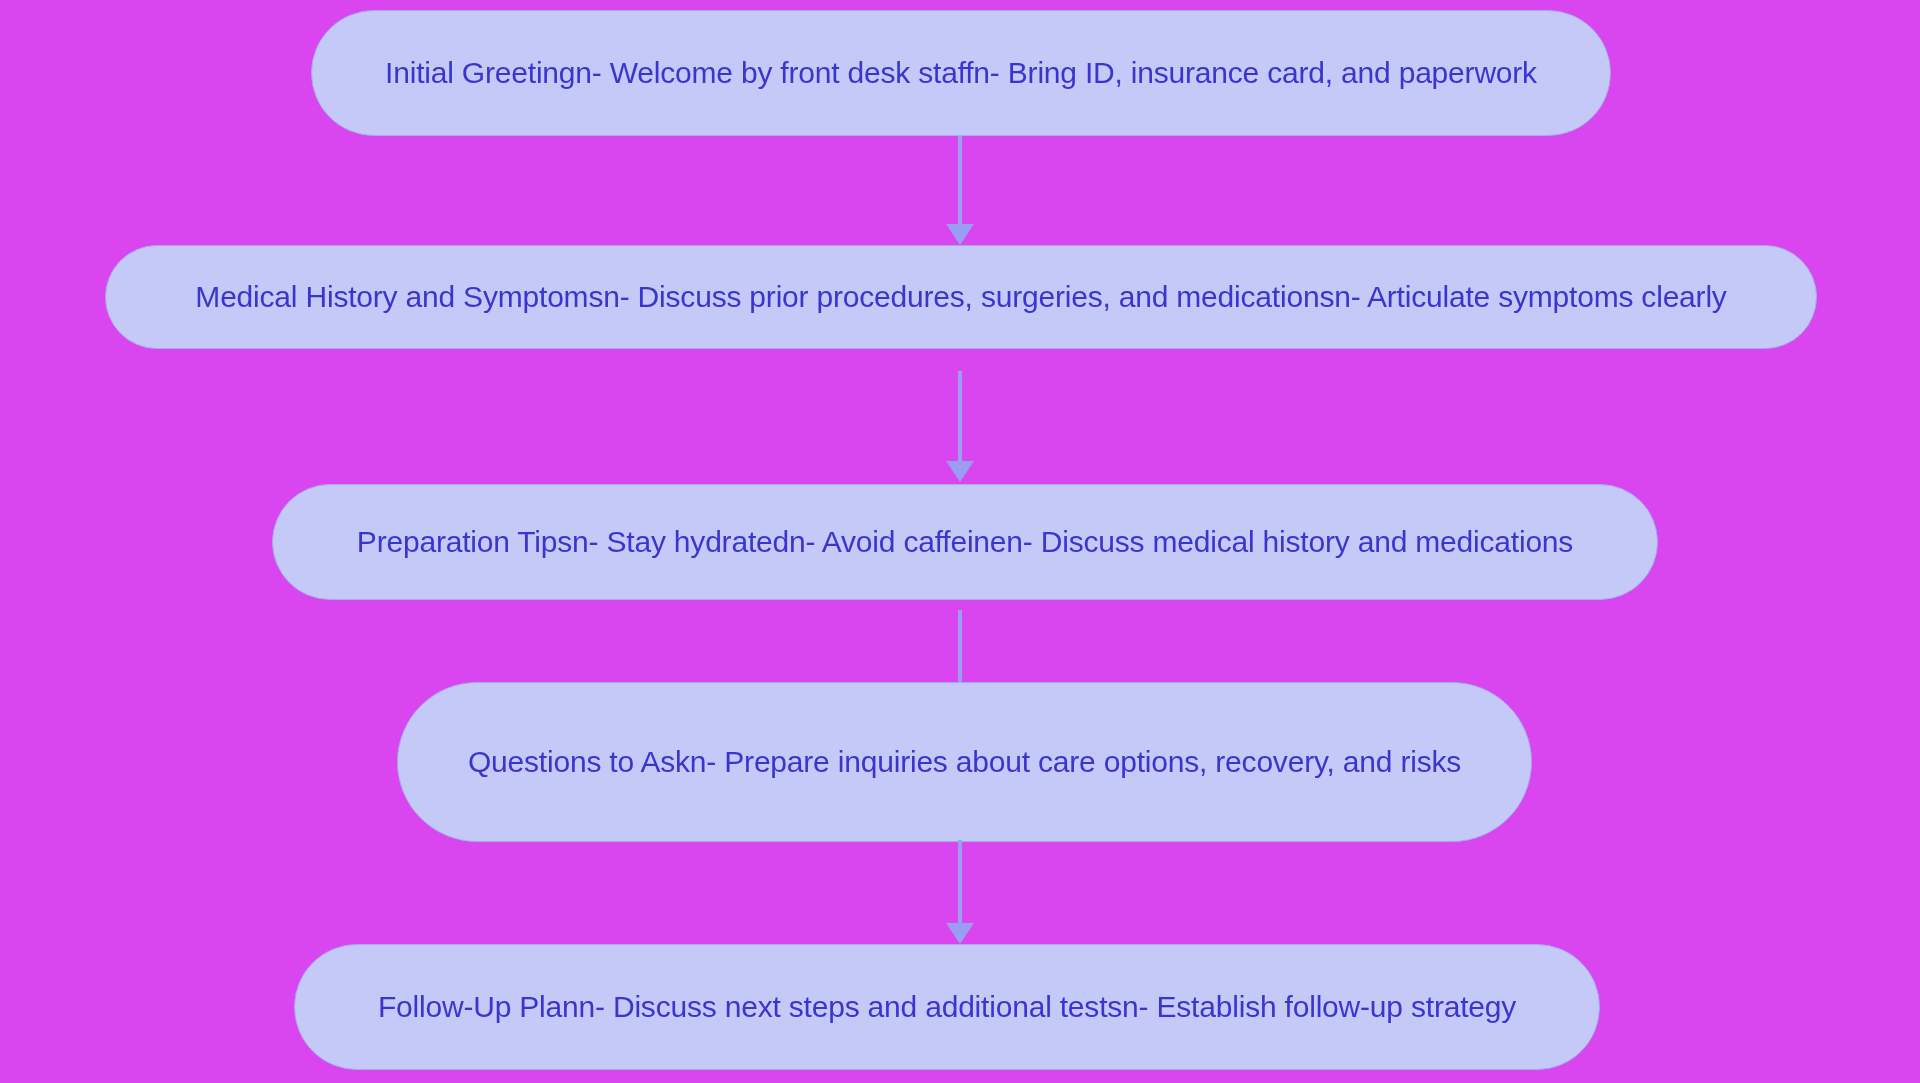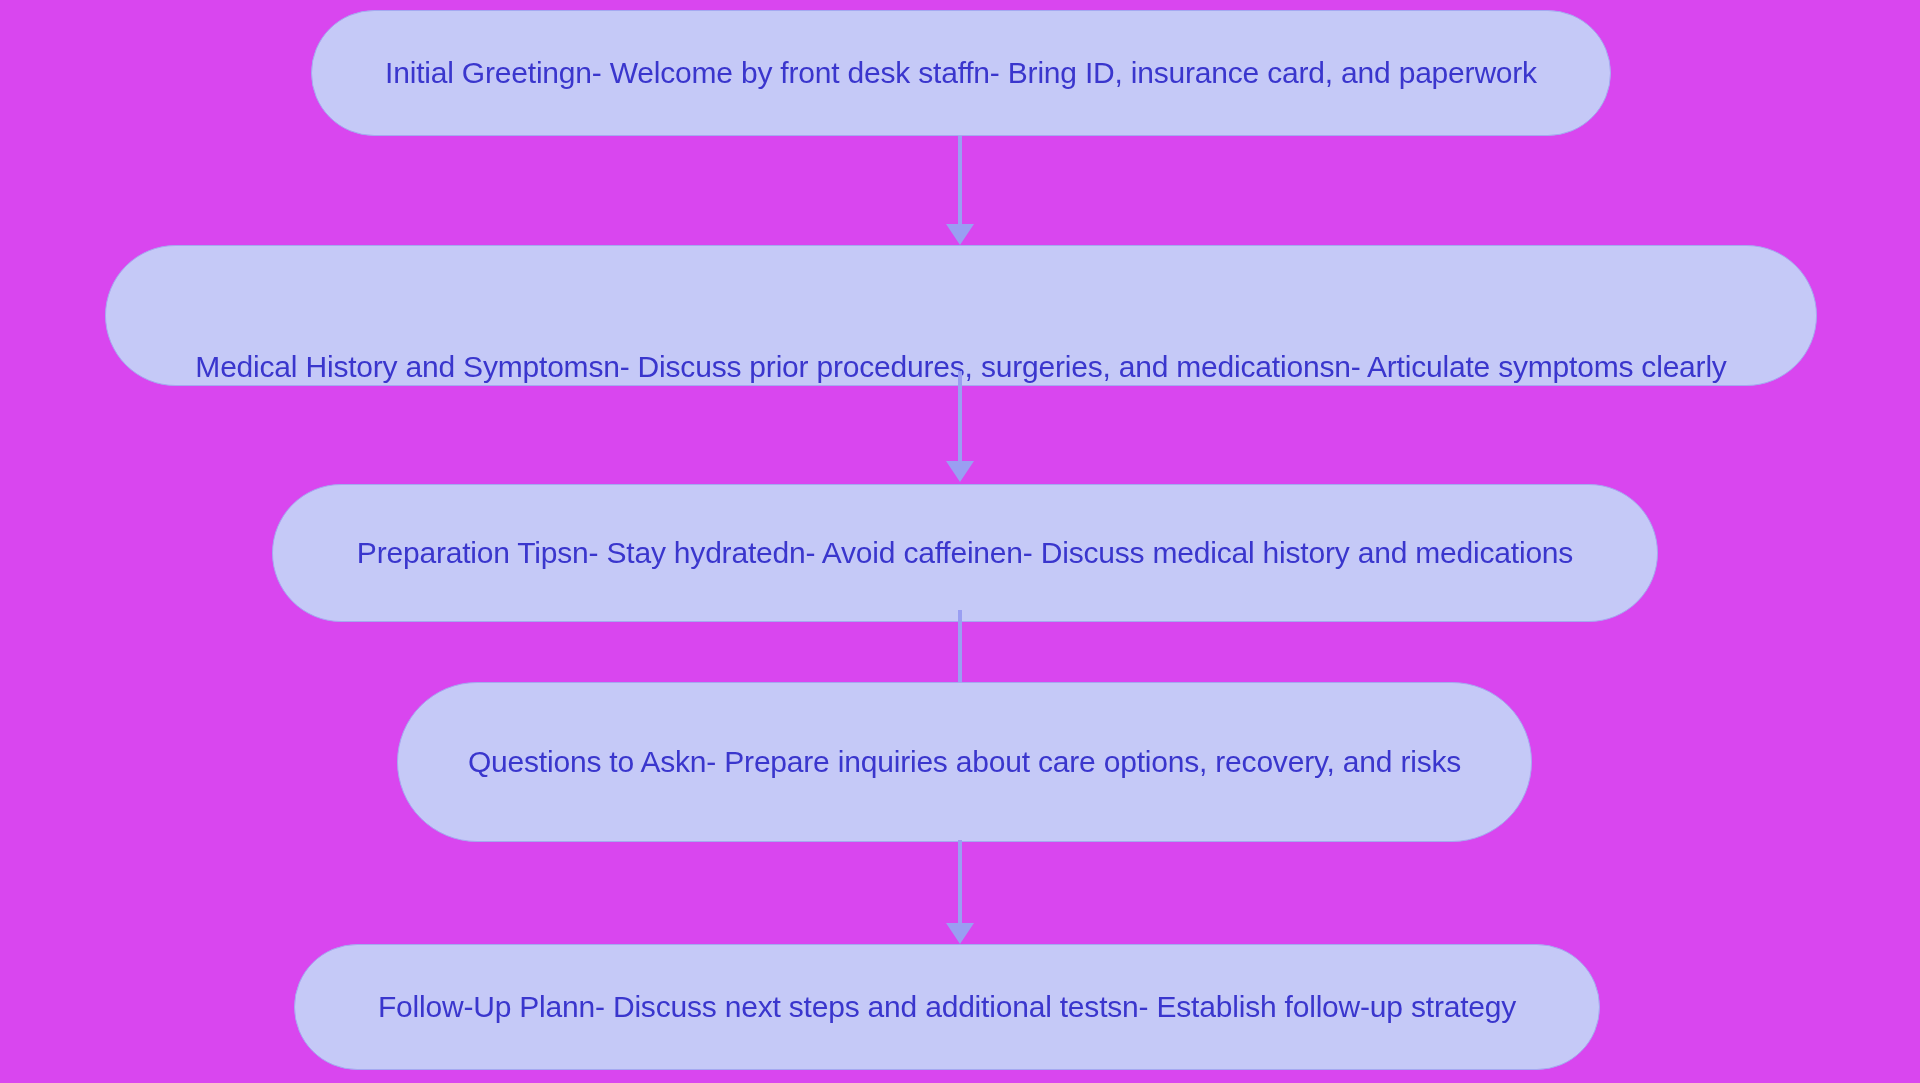--- a/index.html
+++ b/index.html
@@ -61,32 +61,32 @@
     <span class="node-label">Initial Greetingn- Welcome by front desk staffn- Bring ID, insurance card, and paperwork</span>
   </div>
 
   <div class="connector" style="left:960px; top:136px;">
     <svg width="60" height="110" viewBox="0 0 60 110" aria-hidden="true">
       <line x1="30" y1="0" x2="30" y2="92" stroke="#9a9ef2" stroke-width="4"></line>
       <polygon points="30,109 16,88 44,88" fill="#9a9ef2"></polygon>
     </svg>
   </div>
 
-  <div class="node" style="left:105px; top:245px; width:1712px; height:141px;align-items:flex-end;">
+  <div class="node" style="left:105px; top:245px; width:1712px; height:104px;">
     <span class="node-label">Medical History and Symptomsn- Discuss prior procedures, surgeries, and medicationsn- Articulate symptoms clearly</span>
   </div>
 
   <div class="connector" style="left:960px; top:371px;">
     <svg width="60" height="112" viewBox="0 0 60 112" aria-hidden="true">
       <line x1="30" y1="0" x2="30" y2="94" stroke="#9a9ef2" stroke-width="4"></line>
       <polygon points="30,111 16,90 44,90" fill="#9a9ef2"></polygon>
     </svg>
   </div>
 
-  <div class="node" style="left:272px; top:484px; width:1386px; height:138px;">
+  <div class="node" style="left:272px; top:484px; width:1386px; height:116px;">
     <span class="node-label">Preparation Tipsn- Stay hydratedn- Avoid caffeinen- Discuss medical history and medications</span>
   </div>
 
   <div class="connector" style="left:960px; top:610px;">
     <svg width="60" height="112" viewBox="0 0 60 112" aria-hidden="true">
       <line x1="30" y1="0" x2="30" y2="94" stroke="#9a9ef2" stroke-width="4"></line>
       <polygon points="30,111 16,90 44,90" fill="#9a9ef2"></polygon>
     </svg>
   </div>
 

